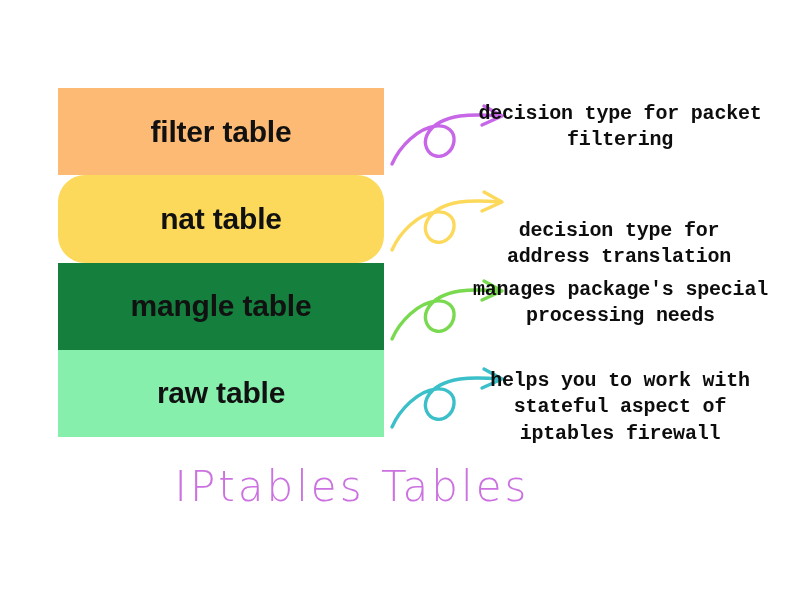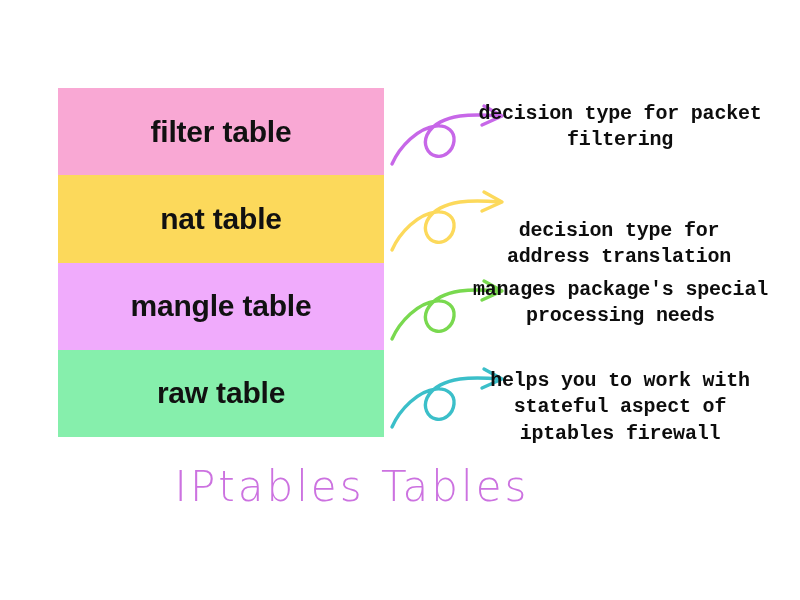--- a/index.html
+++ b/index.html
@@ -85,27 +85,27 @@
     letter-spacing: 3px;
     color: #cc72e0;
   }
 </style>
 </head>
 <body style="background: rgb(255, 255, 255);">
 
 <div id="canvas">
 
   <div class="bar-stack">
-    <div class="bar" style="background: #f9a8d4;">
+    <div class="bar" style="background: #fdba74;">
       <span class="bar-label">filter table</span>
     </div>
-    <div class="bar" style="background: rgb(252, 217, 91);">
+    <div class="bar" style="background: rgb(252, 217, 91); border-radius: 27px;">
       <span class="bar-label">nat table</span>
     </div>
-    <div class="bar" style="background: #f0abfc;">
+    <div class="bar" style="background: #15803d;">
       <span class="bar-label">mangle table</span>
     </div>
     <div class="bar" style="background: #86efac;">
       <span class="bar-label">raw table</span>
     </div>
   </div>
 
   <svg class="arrows" viewBox="0 0 800 600">
     <defs>
       <g id="curly-arrow">

